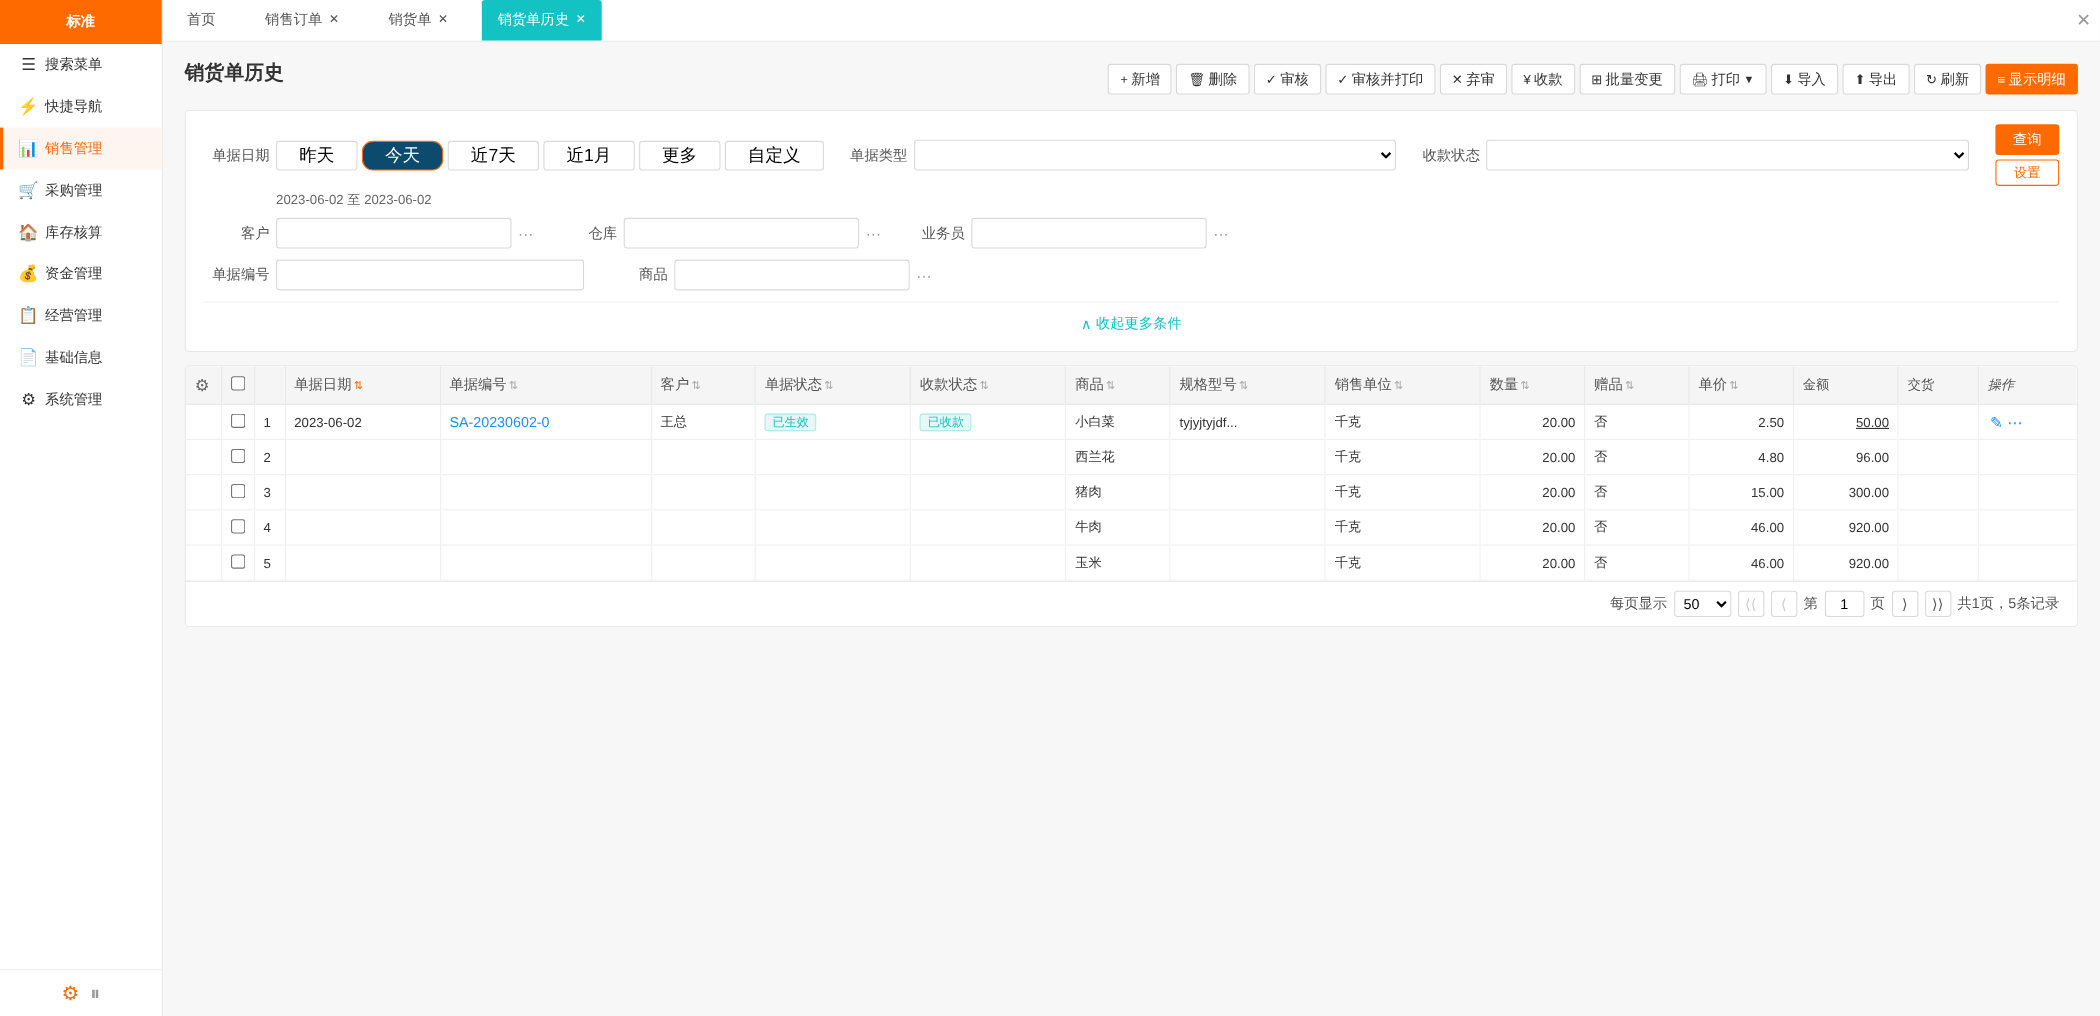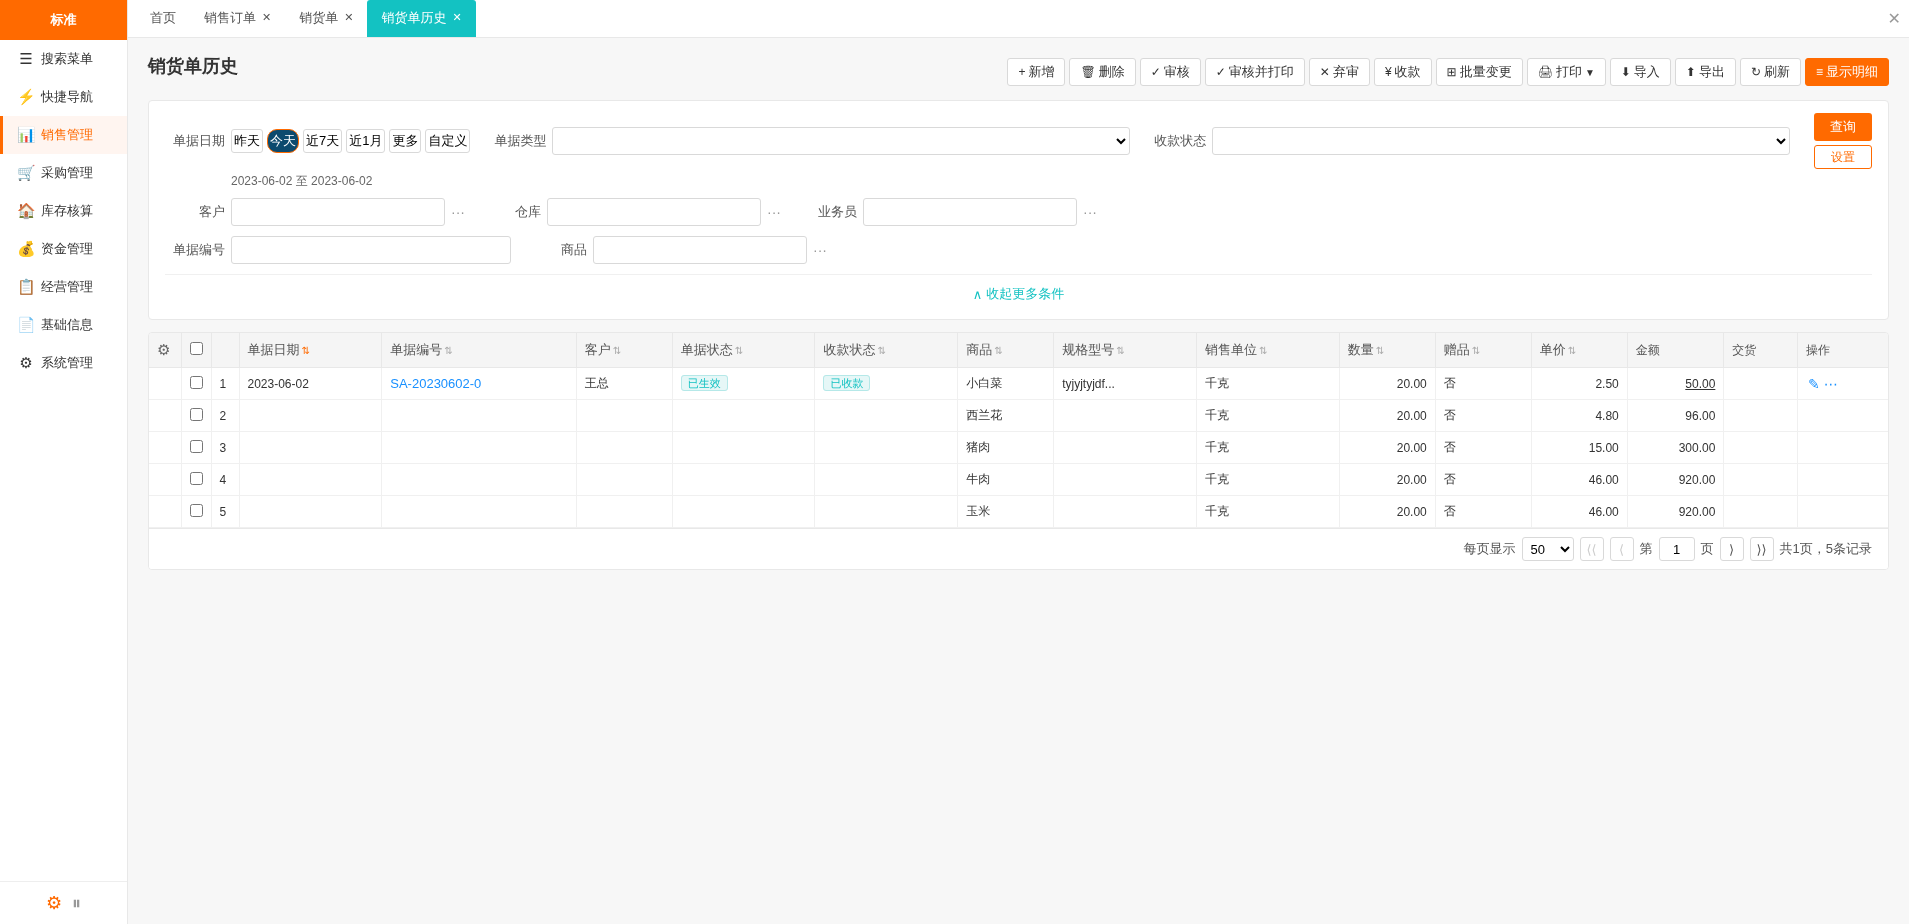--- a/index.html
+++ b/index.html
@@ -1,20 +1,20 @@
 <!DOCTYPE html>
 <html><head>
   <meta charset="utf-8">
   <style>
     * { box-sizing: border-box; margin: 0; padding: 0; font-family: 'Microsoft YaHei', Arial, sans-serif; font-size: 13px; }
     body { display: flex; height: 924px; overflow: hidden; background: #f5f5f5; }
 
     
     .sidebar {
-      width: 128px;
+      width: 148px;
       background: #fff;
       border-right: 1px solid #e8e8e8;
       display: flex;
       flex-direction: column;
       flex-shrink: 0;
       justify-content: flex-end;
     }
     .sidebar-logo {
       background: #ff6a00;
       height: 40px;
@@ -56,20 +56,21 @@
 
     
     .tabs-bar {
       display: flex;
       align-items: center;
       background: #fff;
       border-bottom: 1px solid #e8e8e8;
       height: 38px;
       padding: 0 8px;
       flex-shrink: 0;
+      gap: 17px;
     }
     .tab {
       display: flex;
       align-items: center;
       gap: 4px;
       padding: 6px 14px;
       cursor: pointer;
       color: #555;
       border-radius: 3px 3px 0 0;
       height: 100%;
@@ -172,25 +173,25 @@
       cursor: pointer;
     }
     .date-range {
       display: flex;
       align-items: center;
       gap: 4px;
       font-size: 12px;
       color: #666;
     }
     .date-btn {
-      padding: 2px 2px;
+      padding: 2px 20px;
       border: 1px solid #d9d9d9;
       border-radius: 3px;
       cursor: pointer;
-      font-size: 13px;
+      font-size: 16px;
       background: #fff;
     }
     .date-btn.active { background: #0c4a6e; color: #fff; border-color: #ff6a00; border-radius: 10px; }
     .more-btn {
       display: flex;
       align-items: center;
       justify-content: center;
       gap: 4px;
       padding: 4px 12px;
       cursor: pointer;
@@ -243,21 +244,21 @@
     }
     th {
       padding: 8px 8px;
       text-align: left;
       color: #555;
       font-weight: normal;
       white-space: nowrap;
       border-right: 1px solid #e8e8e8;
       font-size: 12px;
     }
-    th:last-child { border-right: none; }
+    th:last-child { border-right: none; font-style: italic; }
     td {
       padding: 7px 8px;
       color: #333;
       border-right: 1px solid #f0f0f0;
       font-size: 12px;
       white-space: nowrap;
     }
     td:last-child { border-right: none; }
     tbody tr { border-bottom: 1px solid #f0f0f0; }
     .sort-icon { color: #aaa; font-size: 10px; margin-left: 2px; cursor: pointer; }

